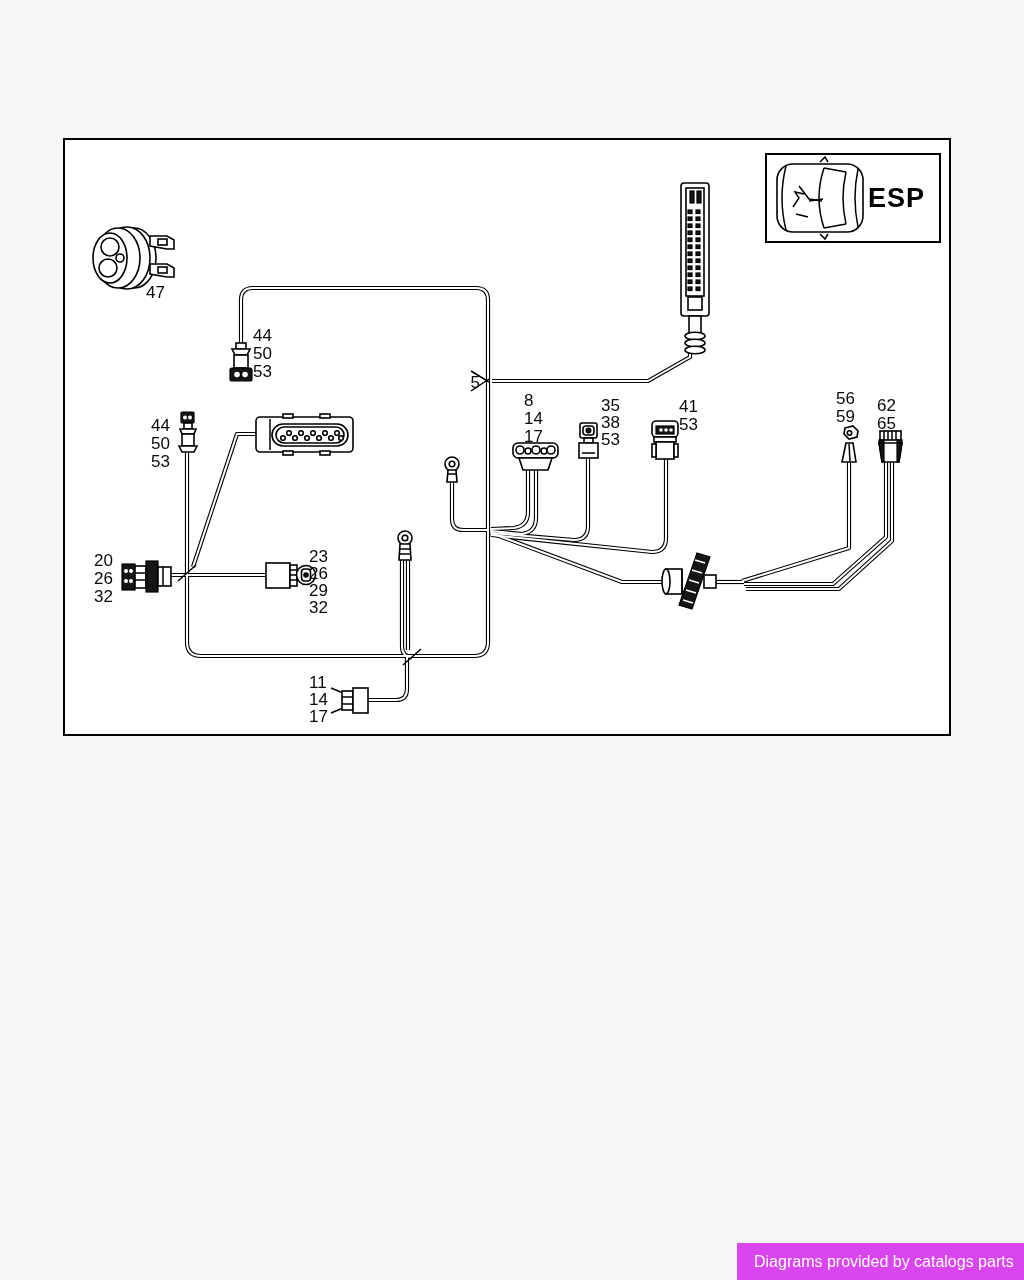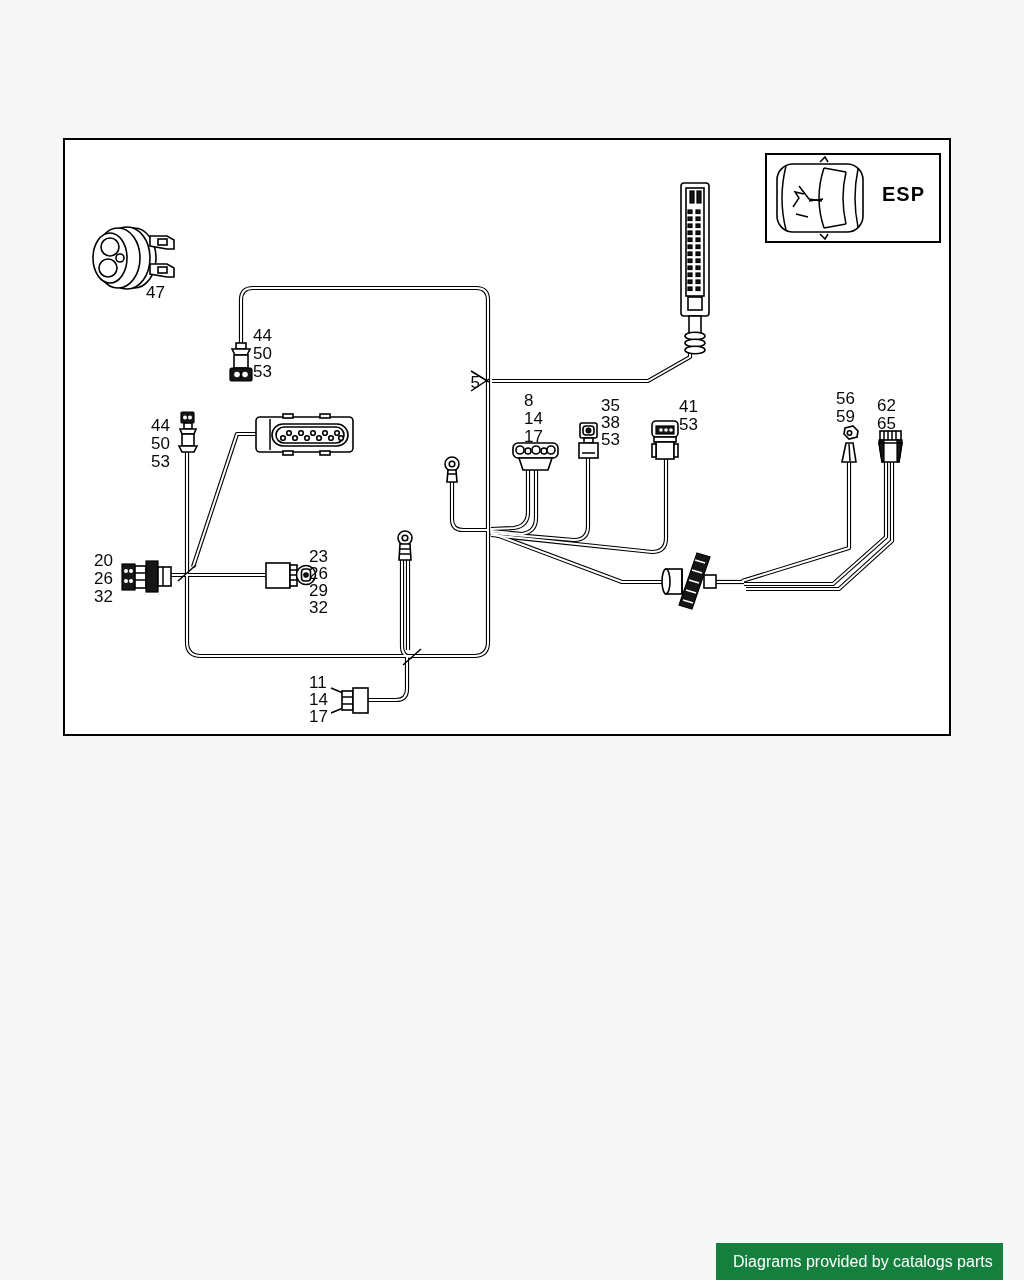--- a/index.html
+++ b/index.html
@@ -11,25 +11,25 @@
   .diagram-box{
     position:absolute;left:63px;top:138px;width:884px;height:594px;
     background:#ffffff;border:2px solid #000;
   }
   .esp-box{
     position:absolute;left:765px;top:153px;width:172px;height:86px;
     background:#ffffff;border:2px solid #000;
   }
   .esp-label{
     position:absolute;right:14px;top:28px;
-    font-size:20px;font-weight:bold;letter-spacing:1px;color:#000;
+    font-size:27px;font-weight:bold;letter-spacing:1px;color:#000;
   }
   .footer-bar{
-    position:absolute;left:716px;top:1243px;width:287px;height:37px;
-    background:#15803d;display:flex;align-items:center;
+    position:absolute;left:737px;top:1243px;width:287px;height:37px;
+    background:#d946ef;display:flex;align-items:center;
   }
   .footer-text{color:#fff;font-size:16px;padding-left:17px;white-space:nowrap;}
   svg.overlay{position:absolute;left:0;top:0;pointer-events:none;}
   svg text{font-family:"Liberation Sans",sans-serif;fill:#0a0a0a;font-size:17px;}
   .tube{stroke:#000;stroke-width:4.2;fill:none;stroke-linejoin:round;stroke-linecap:butt;}
   .tubein{stroke:#fff;stroke-width:2;fill:none;stroke-linejoin:round;stroke-linecap:butt;}
   .ln{stroke:#000;stroke-width:1.5;fill:none;}
   .part{stroke:#000;stroke-width:1.6;fill:#fff;}
   .dark{stroke:#000;stroke-width:1.2;fill:#161616;}
   .wdot{fill:#fff;stroke:none;}

